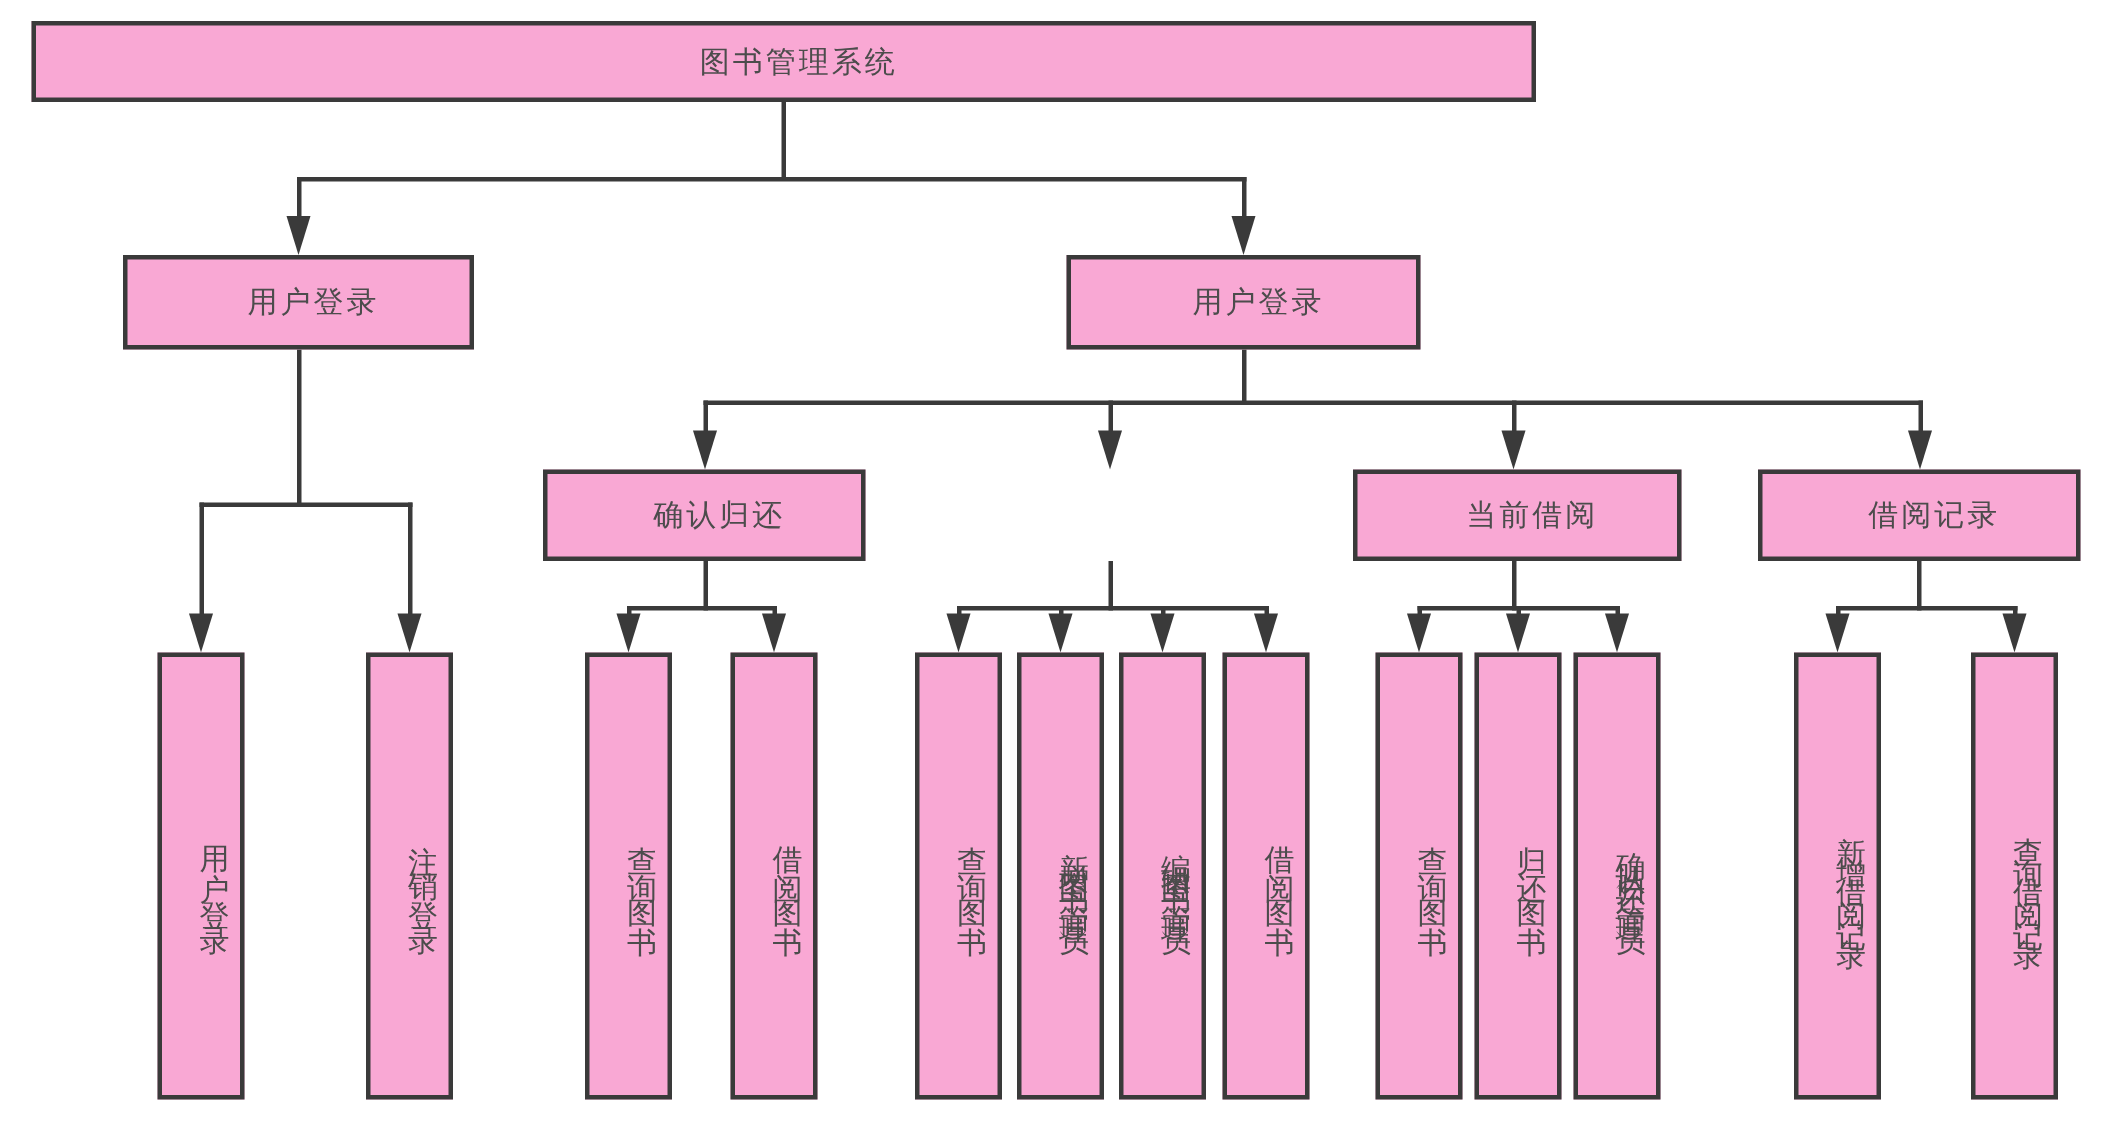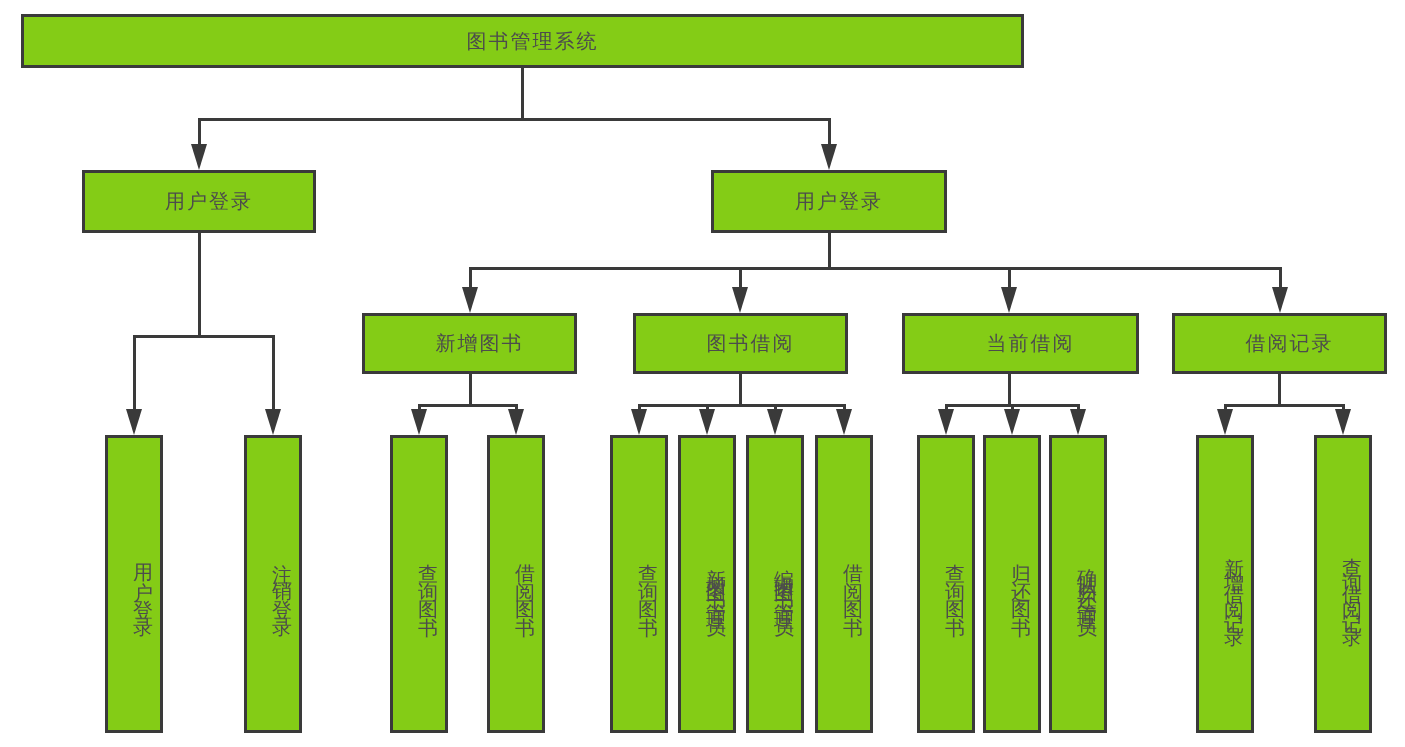--- a/index.html
+++ b/index.html
@@ -1,21 +1,21 @@
 <!DOCTYPE html>
 <html><head>
 <meta charset="utf-8">
 <style>
   html,body{margin:0;padding:0;background:#ffffff;}
   #canvas{
     position:relative;width:1405px;height:747px;background:#ffffff;overflow:hidden;
     font-family:"DejaVu Sans","Liberation Sans",sans-serif;
   }
   .box{
-    position:absolute;box-sizing:border-box;border:3px solid #3a3a3a;background:#84cc16;
+    position:absolute;box-sizing:border-box;border:3px solid #3a3a3a;background:#f9a8d4;
     display:flex;align-items:center;justify-content:center;color:#4c4c4c;z-index:2;padding-left:20px;
   }
   .hbox{font-size:20px;letter-spacing:2px;}
   .vbox{writing-mode:vertical-rl;font-size:20px;}
   .vt-s{letter-spacing:18px;}
   .vt-m{letter-spacing:14px;}
   .vt-l{letter-spacing:7px;}
   .vline{position:absolute;width:3px;background:#3a3a3a;z-index:1;}
   .hline{position:absolute;height:3px;background:#3a3a3a;z-index:1;}
   .arrow{
@@ -39,28 +39,25 @@
 
   <div class="box hbox" style="left:82px;top:170px;width:234px;height:63px;">
     <span>用户登录</span>
   </div>
 
   <div class="box hbox" style="left:711px;top:170px;width:236px;height:63px;">
     <span>用户登录</span>
   </div>
 
   <div class="box hbox" style="left:362px;top:313px;width:215px;height:61px;">
-    <span>新增图书</span>
+    <span>确认归还</span>
   </div>
 
-  <div class="box hbox" style="left:633px;top:313px;width:215px;height:61px;">
-    <span>图书借阅</span>
-  </div>
 
-  <div class="box hbox" style="left:902px;top:313px;width:237px;height:61px;">
+  <div class="box hbox" style="left:902px;top:313px;width:219px;height:61px;">
     <span>当前借阅</span>
   </div>
 
   <div class="box hbox" style="left:1172px;top:313px;width:215px;height:61px;">
     <span>借阅记录</span>
   </div>
 
   <div class="box vbox vt-s" style="left:105px;top:435px;width:58px;height:298px;">
     <span>用户登录</span>
   </div>

